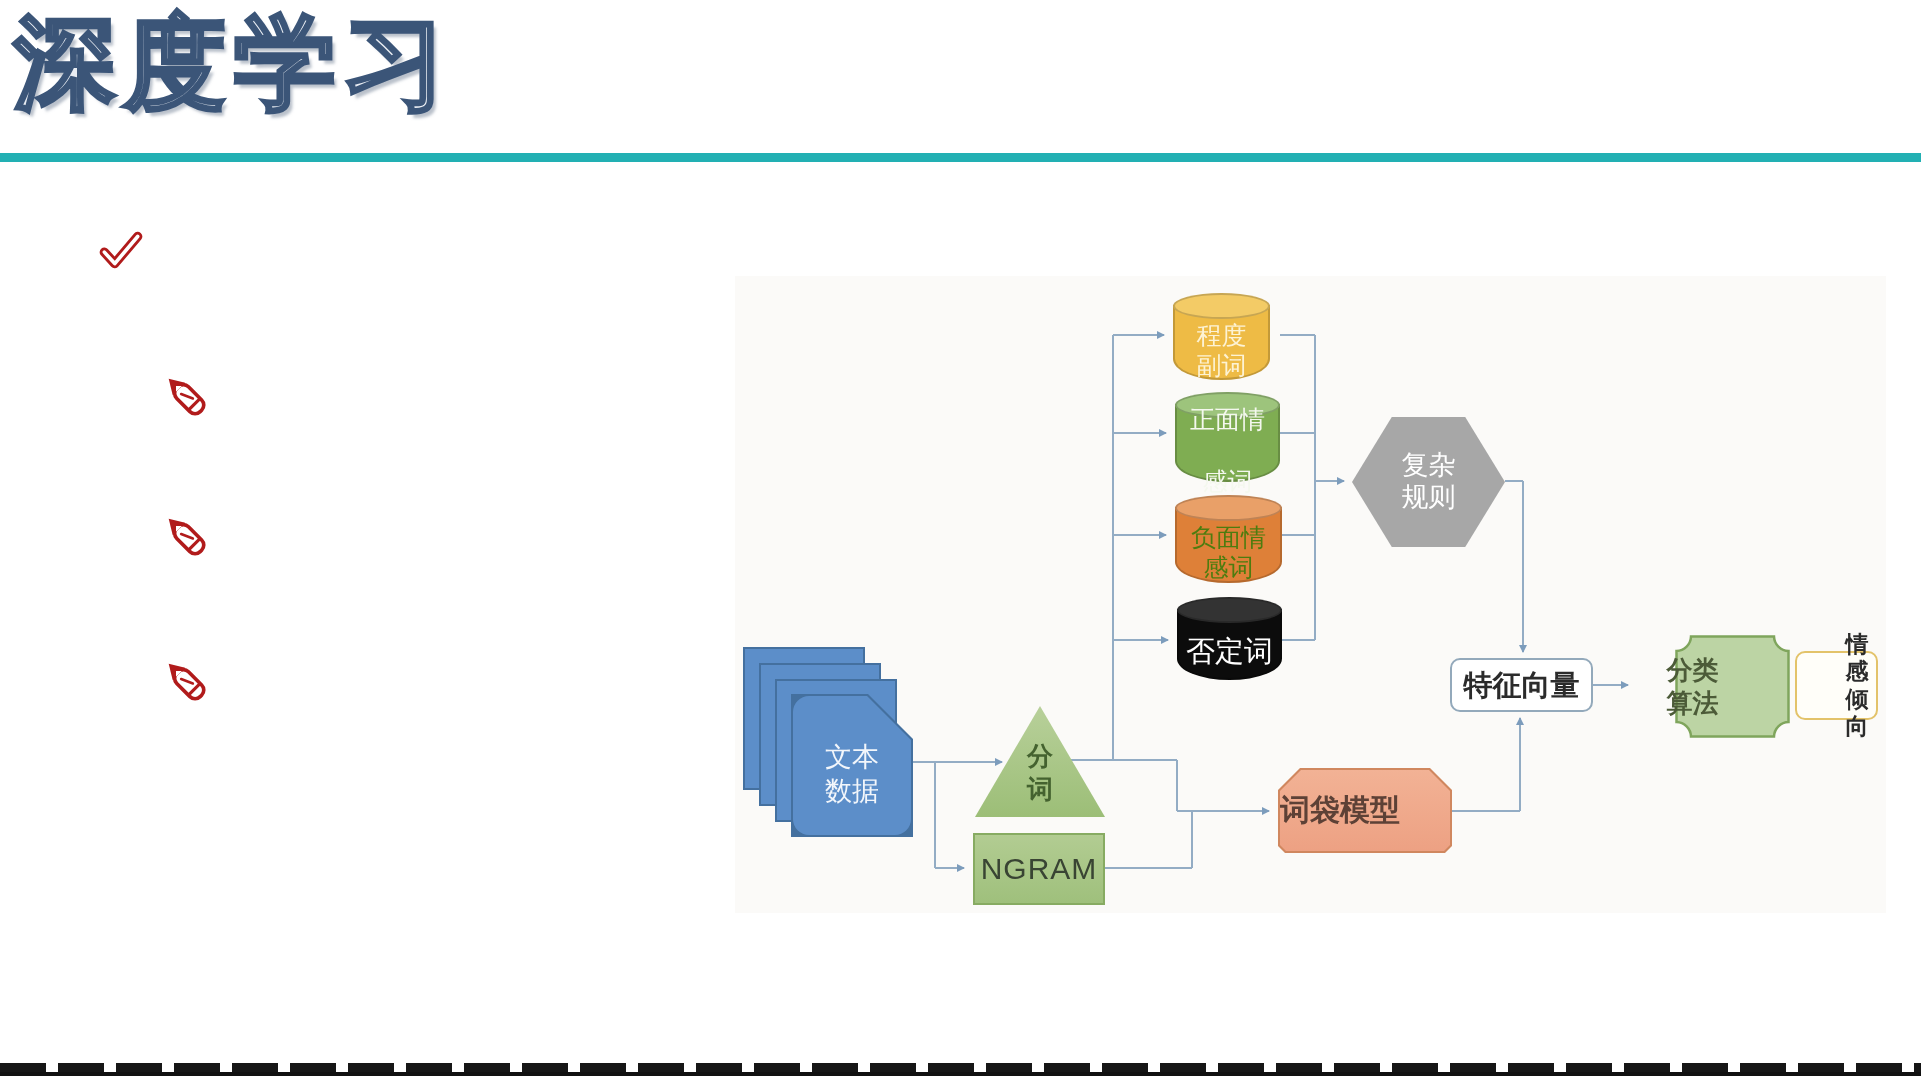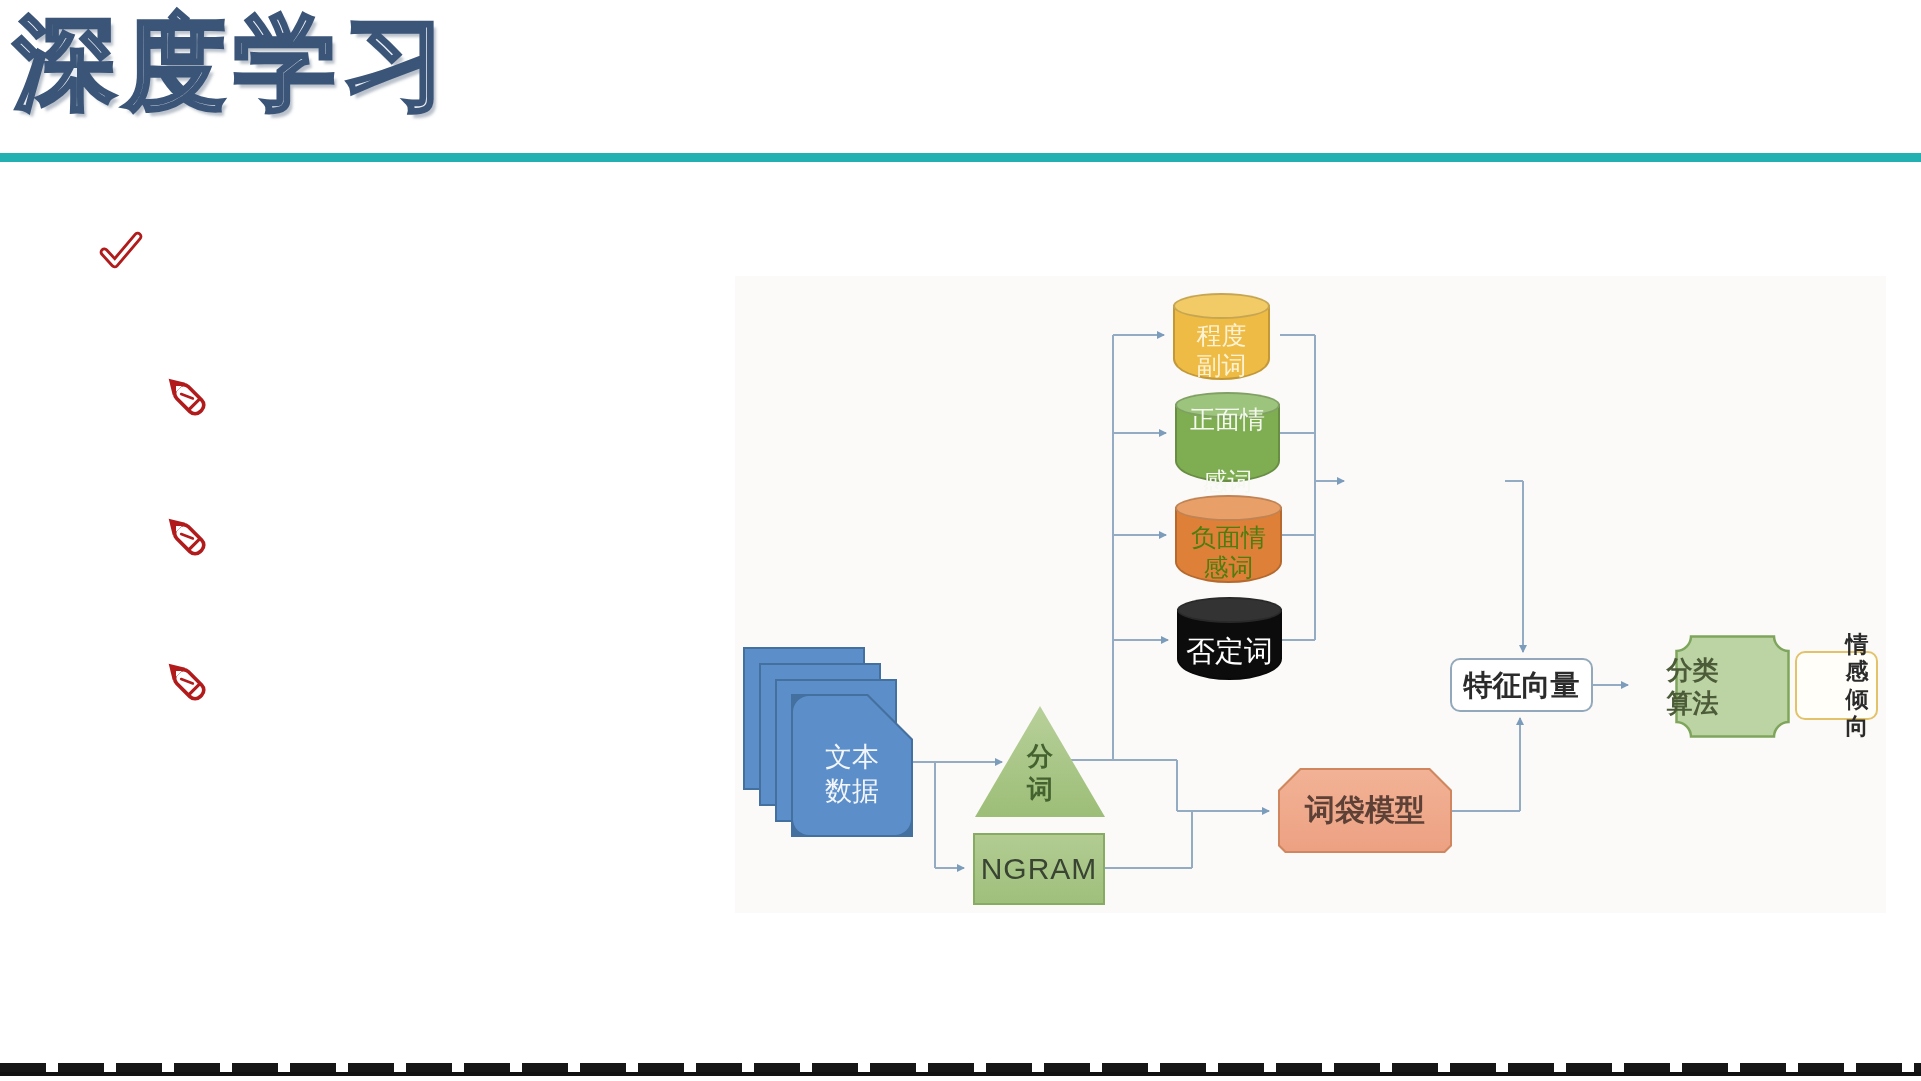--- a/index.html
+++ b/index.html
@@ -70,21 +70,21 @@
       color:#fff; font-size:27px; }
 
   
   .bow-outer { position:absolute; left:1278px; top:768px; width:174px; height:85px; background:#d0875f;
       clip-path:polygon(22px 0, calc(100% - 22px) 0, 100% 22px, 100% calc(100% - 7px),
                         calc(100% - 7px) 100%, 7px 100%, 0 calc(100% - 7px), 0 22px); }
   .bow-inner { position:absolute; left:2px; top:2px; width:170px; height:81px;
       background:linear-gradient(180deg,#f2b295 0%,#eda183 100%);
       clip-path:polygon(21px 0, calc(100% - 21px) 0, 100% 21px, 100% calc(100% - 6px),
                         calc(100% - 6px) 100%, 6px 100%, 0 calc(100% - 6px), 0 21px);
-      display:flex; align-items:center; justify-content:center;
+      display:flex; align-items:center; 
       color:#5d4136; font-size:30px; font-weight:bold; }
 
   
   .feature-box { left:1450px; top:658px; width:143px; height:54px; background:#fff;
       border:2px solid #93a9bb; border-radius:10px; color:#2b2b2b; font-size:29px; font-weight:bold; }
   .sentiment-box { left:1795px; top:651px; width:83px; height:69px; background:#fffef9;
       border:2px solid #e3c36a; border-radius:10px; color:#2b2b2b; font-size:23px; font-weight:bold;padding-left:41px; }
 
   
   .plaque { position:absolute; left:1635px; top:635px; width:115px; height:103px;padding-left:40px; }
@@ -230,20 +230,24 @@
   </div>
 
   <div class="cylinder cyl-black" style="left:1177px; top:597px; width:105px; height:83px;text-align:center;">
     <div class="cyl-body"></div>
       <div class="cyl-top"></div>
     <div class="cyl-label">
       <div>否定词</div>
     </div>
   </div>
 
+  <div class="node hexagon">
+    <div>复杂</div>
+    <div>规则</div>
+  </div>
 
   <div class="bow-outer">
     <div class="bow-inner">
       <div>词袋模型</div>
     </div>
   </div>
 
   <div class="node feature-box">
     <div>特征向量</div>
   </div>

